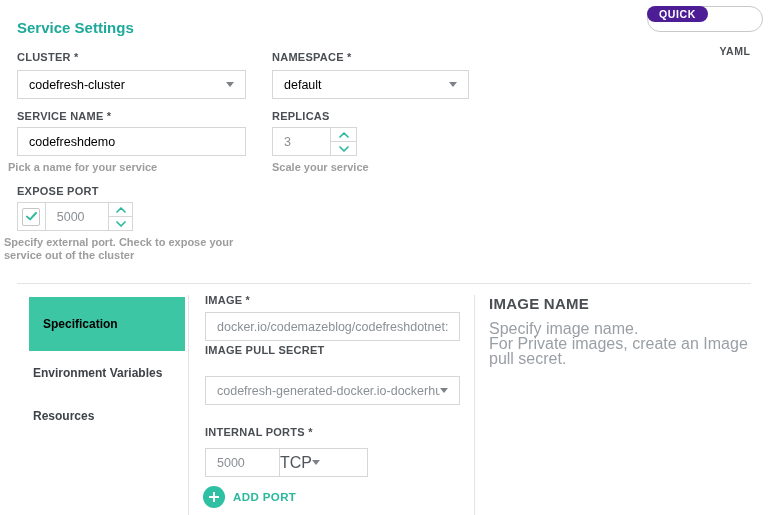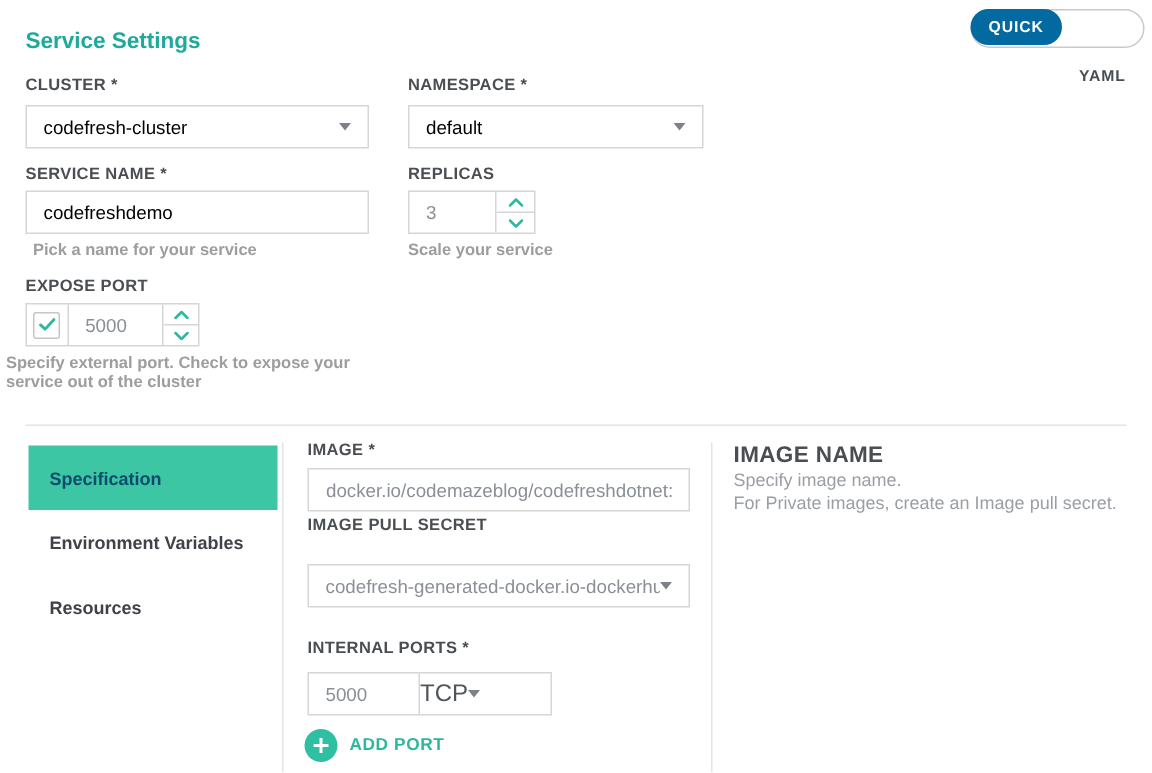--- a/index.html
+++ b/index.html
@@ -11,21 +11,21 @@
   
   .toggle{
     left:647px;top:6px;width:116px;height:26px;border:1px solid #c9c9c9;
     border-radius:14px;background:#fff;box-sizing:border-box;display:flex;
   }
   .toggle .seg{
     display:flex;align-items:center;justify-content:center;
     font-size:10.5px;font-weight:bold;letter-spacing:.6px;cursor:pointer;margin-top:44px;
   }
   .toggle .seg.active{
-    width:61px;height:24px;margin:-1px 0 0 -1px;background:#0369a1;
+    width:61px;height:16px;margin:-1px 0 0 -1px;background:#4c1d95;
     border-radius:14px;color:#fff;
   }
   .toggle .seg.idle{flex:1;color:#4a4e52;}
   
   .page-title{left:17px;top:19px;font-size:15px;font-weight:bold;color:#1ea99a;}
   .flabel{font-size:11px;font-weight:bold;color:#4a4e52;letter-spacing:.25px;}
   .hint{font-size:11px;font-weight:600;color:#9d9d9d;line-height:13px;}
   
   .box{
     box-sizing:border-box;border:1px solid #d6d6d6;background:#fff;
@@ -56,31 +56,31 @@
   }
   
   .hdiv{left:17px;top:283px;width:734px;height:1px;background:#e4e4e4;}
   .vdiv{top:295px;width:1px;height:220px;background:#e4e4e4;}
   
   .tabs{left:19px;top:297px;width:166px;}
   .tab{
     height:43px;display:flex;align-items:center;padding-left:14px;
     font-size:12px;font-weight:bold;color:#3f4348;cursor:pointer;box-sizing:border-box;
   }
-  .tab.active{height:43px;background:#3dc6a4;color:#0c4a6e;}
+  .tab.active{height:54px;background:#3dc6a4;color:#000000;margin-left:10px;}
   
   .addport{
     left:203px;top:486px;display:flex;align-items:center;gap:8px;cursor:pointer;
   }
   .plus-circle{
     width:22px;height:22px;border-radius:50%;background:#2fbfa3;
     display:flex;align-items:center;justify-content:center;
   }
   .addport .lbl{font-size:11.5px;font-weight:bold;color:#2bb89c;letter-spacing:.4px;}
-  .help-line{font-size:12px;color:#9a9fa5;line-height:15px;}
+  .help-line{font-size:16px;color:#9a9fa5;line-height:15px;margin-top:8px;}
 </style>
 </head>
 <body>
 
 <div class="stage">
 
   <div class="abs toggle">
     <div class="seg active">QUICK</div>
     <div class="seg idle">YAML</div>
   </div>
@@ -96,21 +96,21 @@
   <div class="abs flabel" style="left:272px;top:51px;">NAMESPACE *</div>
   <div class="abs box" style="left:272px;top:70px;width:197px;height:29px;">
     <span class="val c-light">default</span>
     <span class="caret"></span>
   </div>
 
   <div class="abs flabel" style="left:17px;top:110px;">SERVICE NAME *</div>
   <div class="abs box" style="left:17px;top:127px;width:229px;height:29px;">
     <input class="txt c-light" type="text" value="codefreshdemo" style="">
   </div>
-  <div class="abs hint" style="left:16px;top:161px;padding-left:6px;">Pick a name for your service</div>
+  <div class="abs hint" style="left:2px;top:161px;padding-left:6px;">Pick a name for your service</div>
 
   <div class="abs flabel" style="left:272px;top:110px;">REPLICAS</div>
   <div class="abs composite" style="left:272px;top:127px;width:85px;height:29px;">
     <div class="cell" style="flex:1;">
       <input class="txt c-mid" type="text" value="3" style="">
     </div>
     <div class="cell stepper" style="width:26px;">
       <div class="step up">
         <svg width="10" height="6" viewBox="0 0 10 6">
           <polyline points="1,5 5,1 9,5" fill="none" stroke="#2cb99e" stroke-width="1.7" stroke-linecap="round" stroke-linejoin="round"></polyline>

